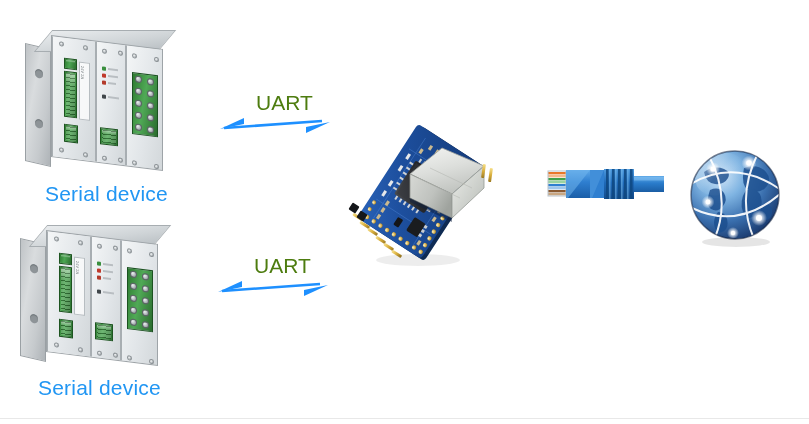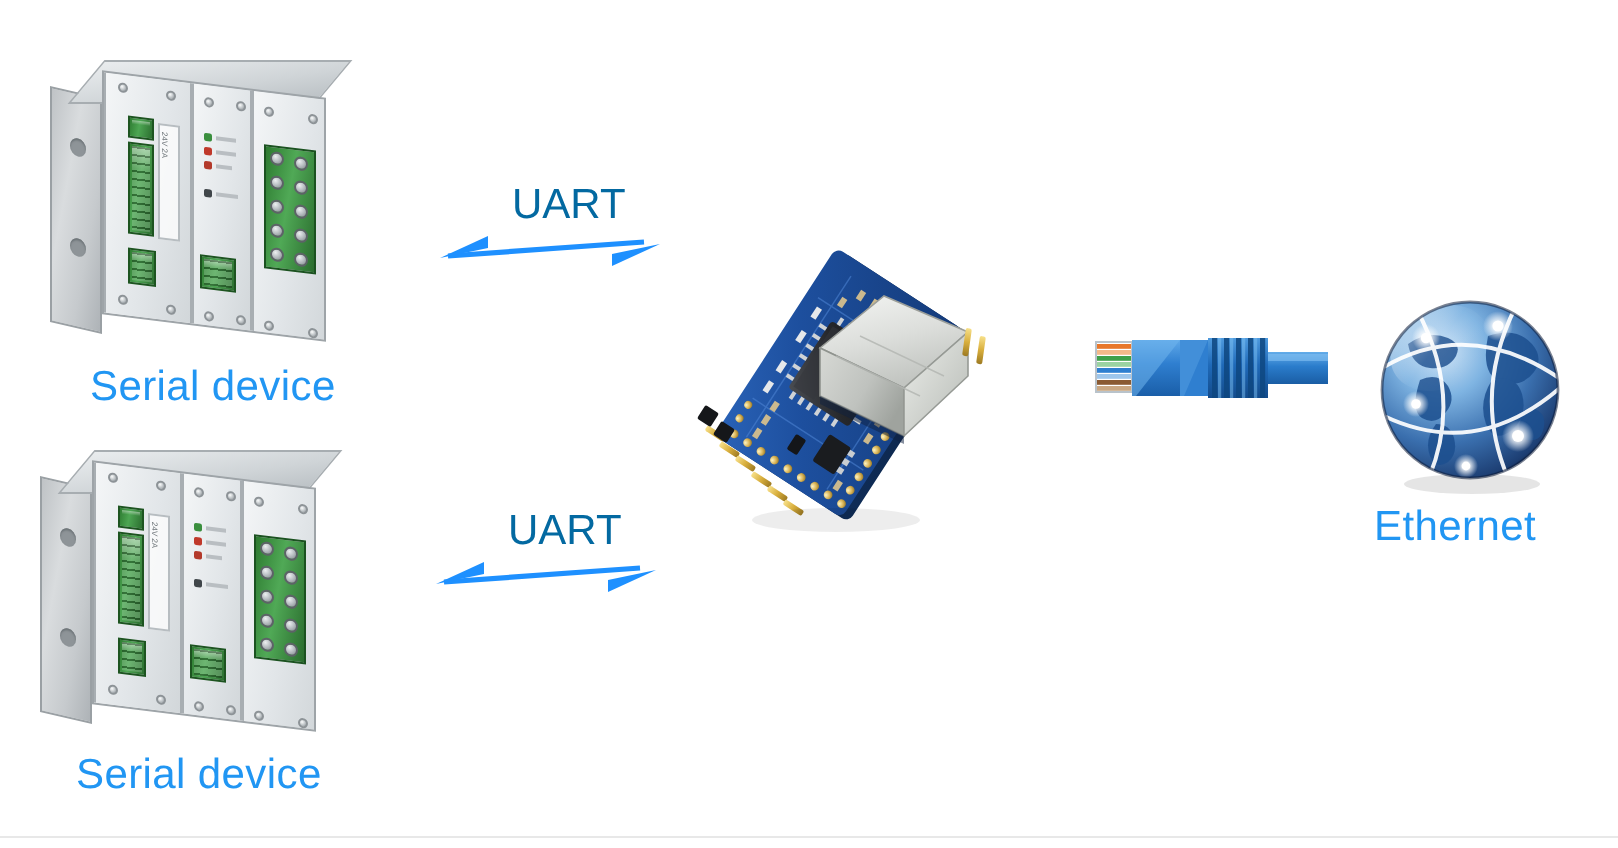--- a/index.html
+++ b/index.html
@@ -146,21 +146,21 @@
     transform: rotate(90deg);
     transform-origin: left top;
     white-space: nowrap;
     font-family: "Liberation Sans", sans-serif;
   }
 
   
   .uart-group { position: absolute; }
   .uart-text {
     position: absolute;
-    color: #0369a1;
+    color: #4d7c0f;
     font-size: 21px;
     white-space: nowrap;
     font-family: "Liberation Sans", sans-serif;
   }
 
   
   .module-wrap {
     position: absolute;
   }
 
@@ -627,17 +627,16 @@
         <circle cx="73" cy="72" r="3" fill="#ffffff"></circle>
         <circle cx="47" cy="87" r="6" fill="url(#gnode)"></circle>
         <circle cx="47" cy="87" r="2.2" fill="#ffffff"></circle>
       </g>
 
       <ellipse cx="34" cy="28" rx="26" ry="20" fill="url(#gshine)" transform="rotate(-28 34 28)"></ellipse>
 
       <circle cx="49" cy="49" r="44" fill="none" stroke="#0d1c38" stroke-width="1.4" opacity="0.55"></circle>
     </svg>
   </div>
-  <div class="label" style="left:687px; top:252px;">Ethernet</div>
 
   <div class="divider" style="top:418px;"></div>
 
 </div>
 
 </body></html>

